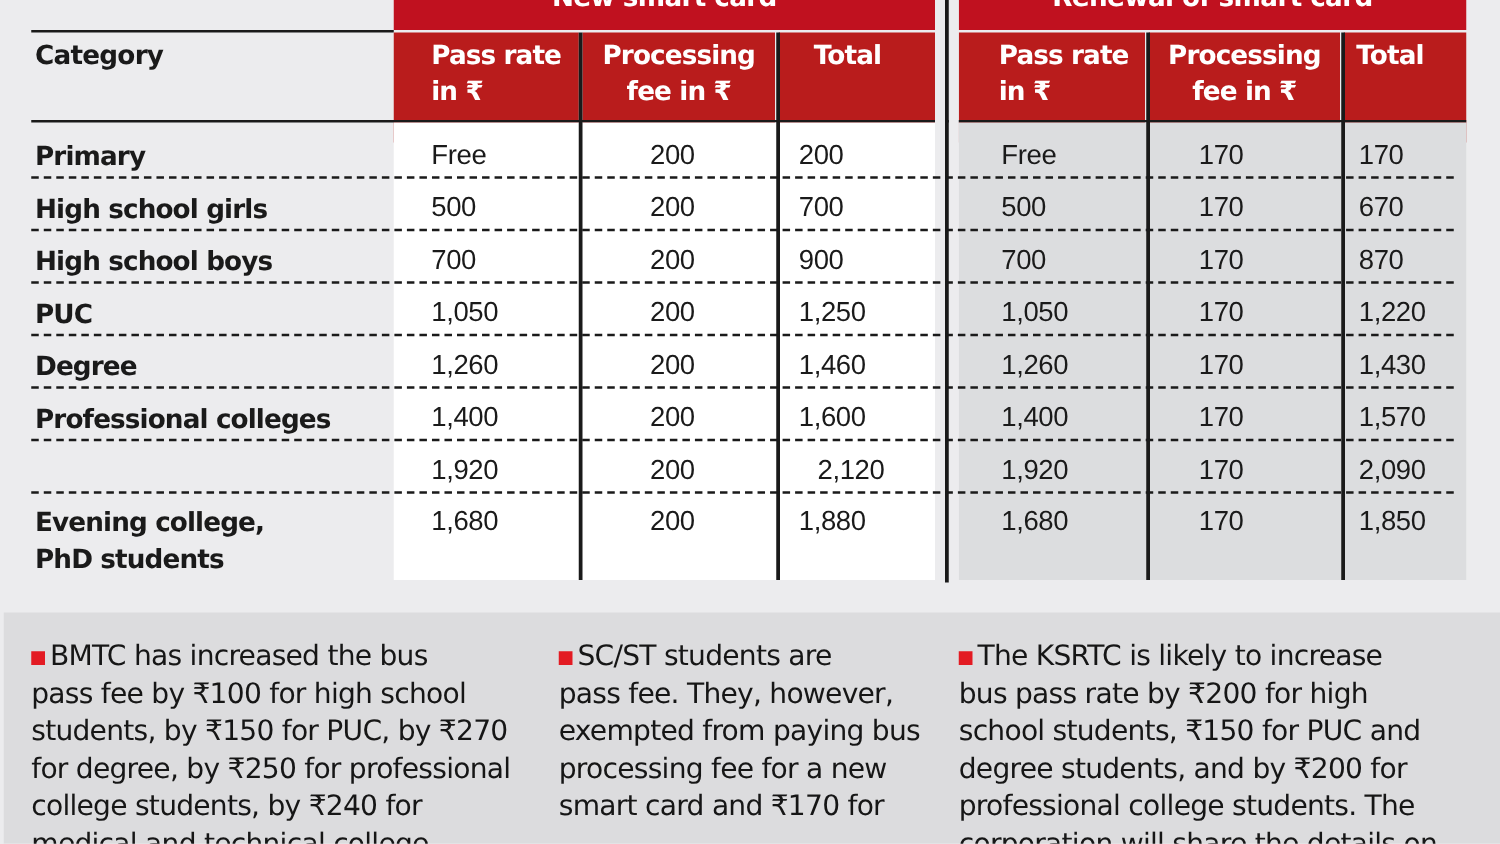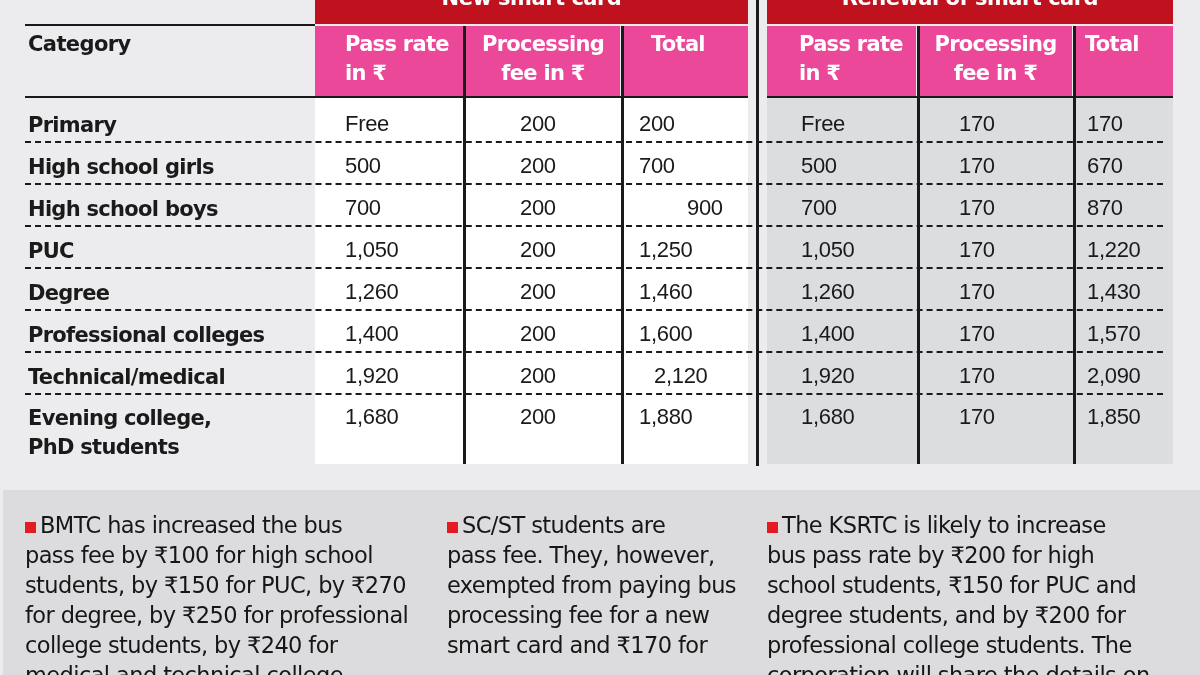--- a/index.html
+++ b/index.html
@@ -26,21 +26,21 @@
   .rule-head-bottom { position: absolute; left: 25px; top: 96px; width: 1148px; height: 2px; background: #1a1a1a; }
 
   .category-head {
     position: absolute; left: 28px; top: 32px;
     font-weight: bold; font-size: 21px; letter-spacing: -0.6px;
   }
 
   
   .sub-head {
     position: absolute; top: 26px; height: 88px;
-    background: #ec4899; color: #fff;
+    background: #b91c1c; color: #fff;
     font-weight: bold; font-size: 21px; line-height: 29px;
     letter-spacing: -0.7px; padding-top: 4px;
   }
 
   
   .col-body { position: absolute; top: 98px; height: 366px; }
   .body-new { background: #ffffff; }
   .body-renew { background: #dcdddf; }
 
   .vline { position: absolute; width: 3px; background: #1a1a1a; }
@@ -154,21 +154,21 @@
     <div class="cell" style="left:495px;">200</div>
     <div class="cell" style="left:614px;">700</div>
     <div class="cell" style="left:776px;">500</div>
     <div class="cell" style="left:934px;">170</div>
     <div class="cell" style="left:1062px;">670</div>
   </div>
   <div class="row" style="top:194px;">
     <div class="cat">High school boys</div>
     <div class="cell" style="left:320px;">700</div>
     <div class="cell" style="left:495px;">200</div>
-    <div class="cell" style="left:614px;margin-left:48px;">900</div>
+    <div class="cell" style="left:614px;">900</div>
     <div class="cell" style="left:776px;">700</div>
     <div class="cell" style="left:934px;">170</div>
     <div class="cell" style="left:1062px;text-align:center;">870</div>
   </div>
   <div class="row" style="top:236px;">
     <div class="cat">PUC</div>
     <div class="cell" style="left:320px;">1,050</div>
     <div class="cell" style="left:495px;">200</div>
     <div class="cell" style="left:614px;">1,250</div>
     <div class="cell" style="left:776px;">1,050</div>
@@ -187,21 +187,20 @@
   <div class="row" style="top:320px;text-align:right;">
     <div class="cat">Professional colleges</div>
     <div class="cell" style="left:320px;">1,400</div>
     <div class="cell" style="left:495px;">200</div>
     <div class="cell" style="left:614px;">1,600</div>
     <div class="cell" style="left:776px;">1,400</div>
     <div class="cell" style="left:934px;">170</div>
     <div class="cell" style="left:1062px;">1,570</div>
   </div>
   <div class="row" style="top:362px;">
-    <div class="cat">Technical/medical</div>
     <div class="cell" style="left:320px;">1,920</div>
     <div class="cell" style="left:495px;">200</div>
     <div class="cell" style="left:629px;">2,120</div>
     <div class="cell" style="left:776px;">1,920</div>
     <div class="cell" style="left:934px;">170</div>
     <div class="cell" style="left:1062px;">2,090</div>
   </div>
   <div class="row" style="top:403px;height:62px;">
     <div class="cat">Evening college,</div>
     <div class="cat" style="top:29px;">PhD students</div>

